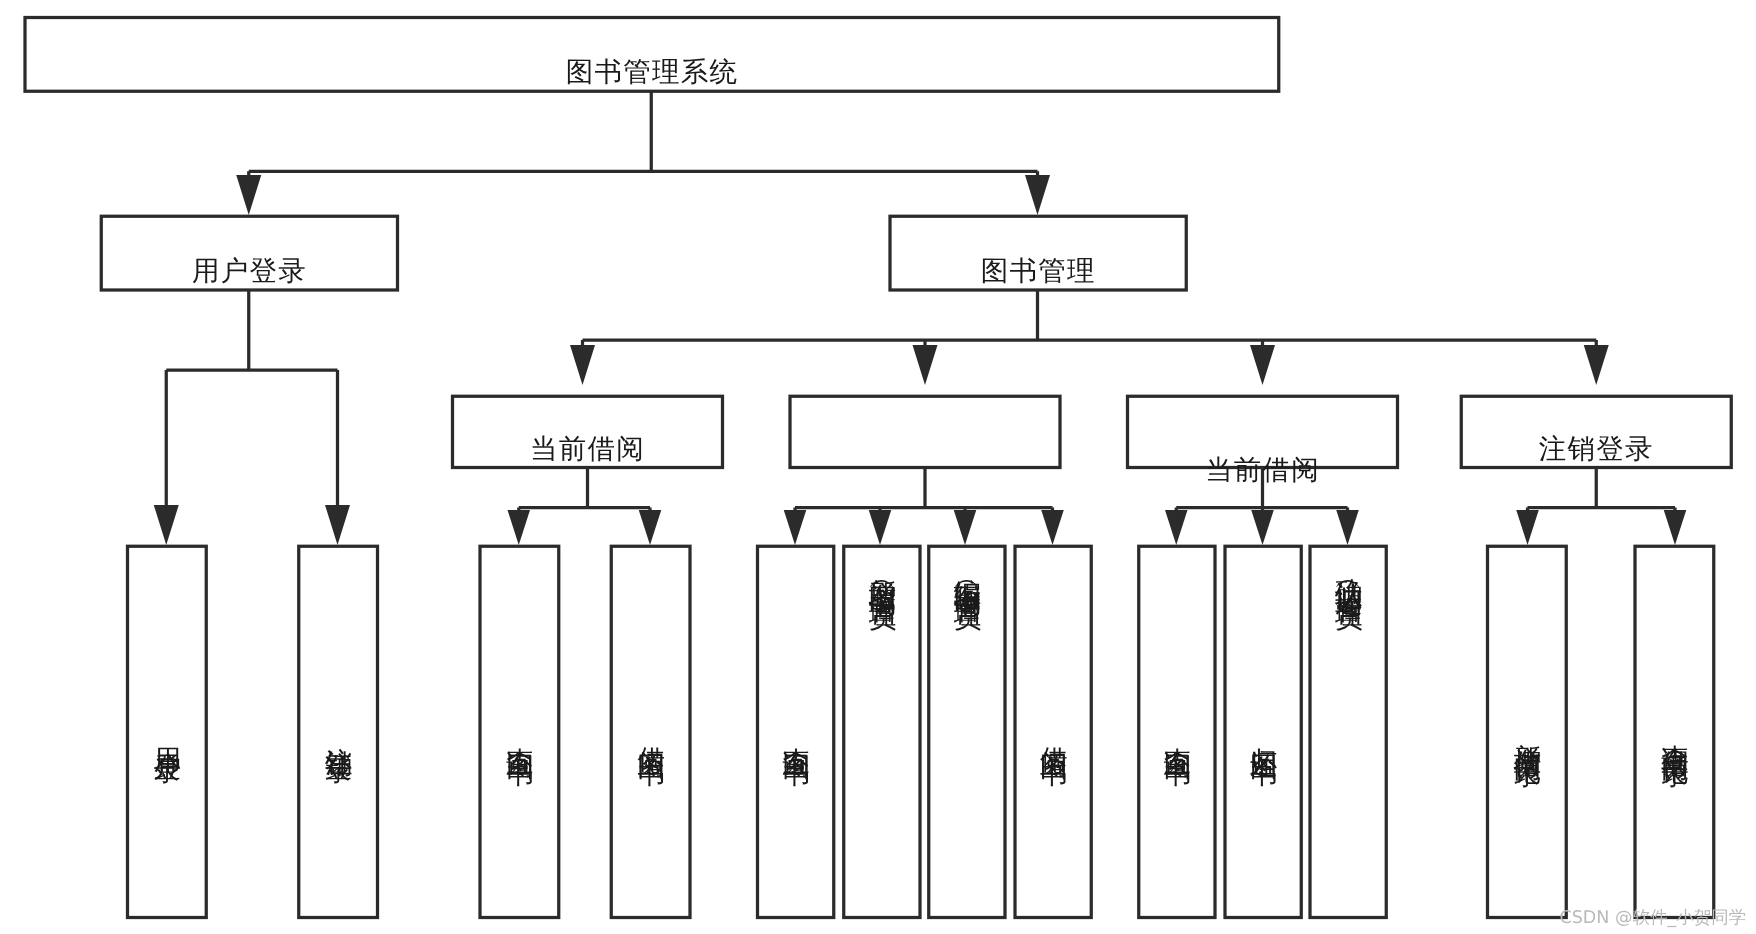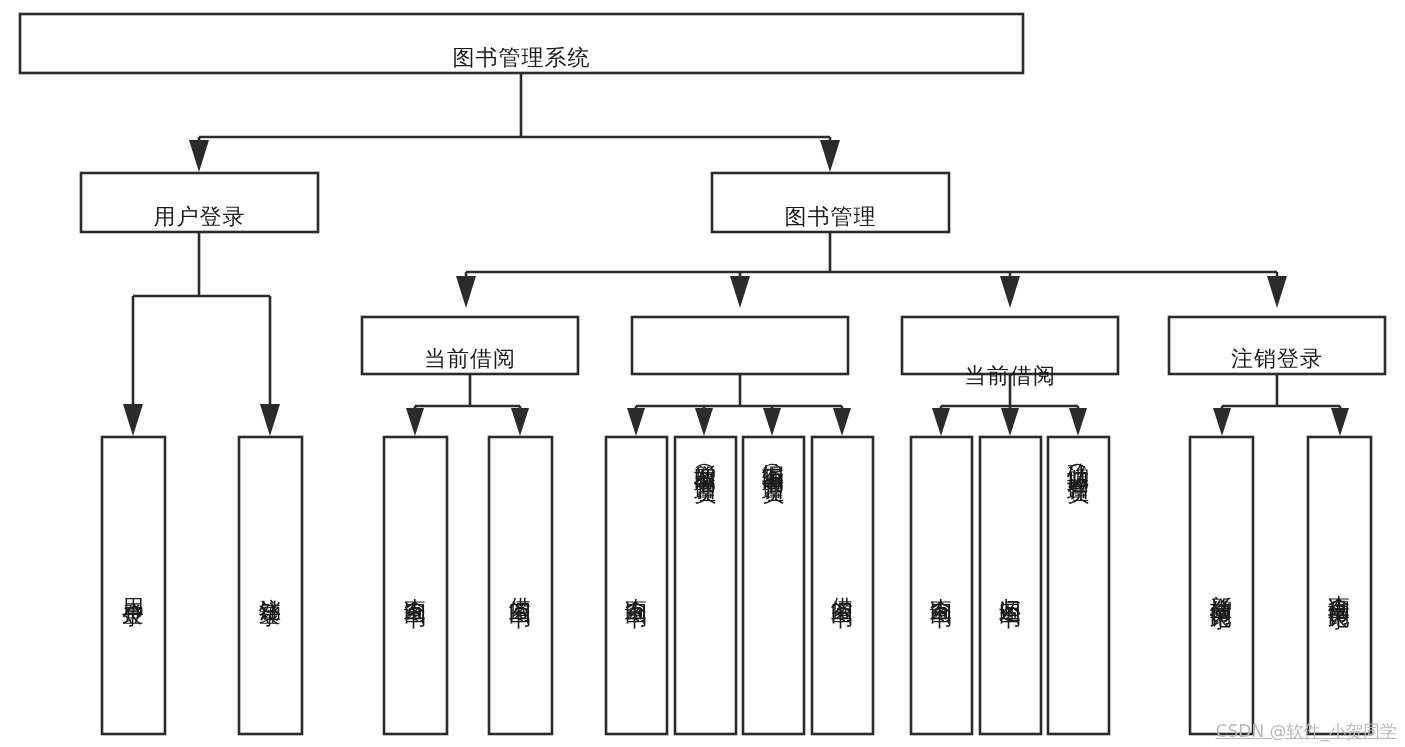--- a/index.html
+++ b/index.html
@@ -42,26 +42,25 @@
   }
   .arrow-head {
     fill: #2b2b2b;
     stroke: none;
   }
   .watermark {
     position: absolute;
     right: 8px;
     bottom: 4px;
     font-family: "DejaVu Sans", "Liberation Sans", sans-serif;
-    font-size: 17px;
+    font-size: 14px;
     color: #b9b9b9;
     white-space: nowrap;
     user-select: none;
     pointer-events: none;
-    text-decoration: underline;
   }
   .vlabel-wrap {
     position: absolute;
     display: flex;
     align-items: center;
     justify-content: center;
     pointer-events: none;
   }
   .vtext {
     writing-mode: vertical-rl;

